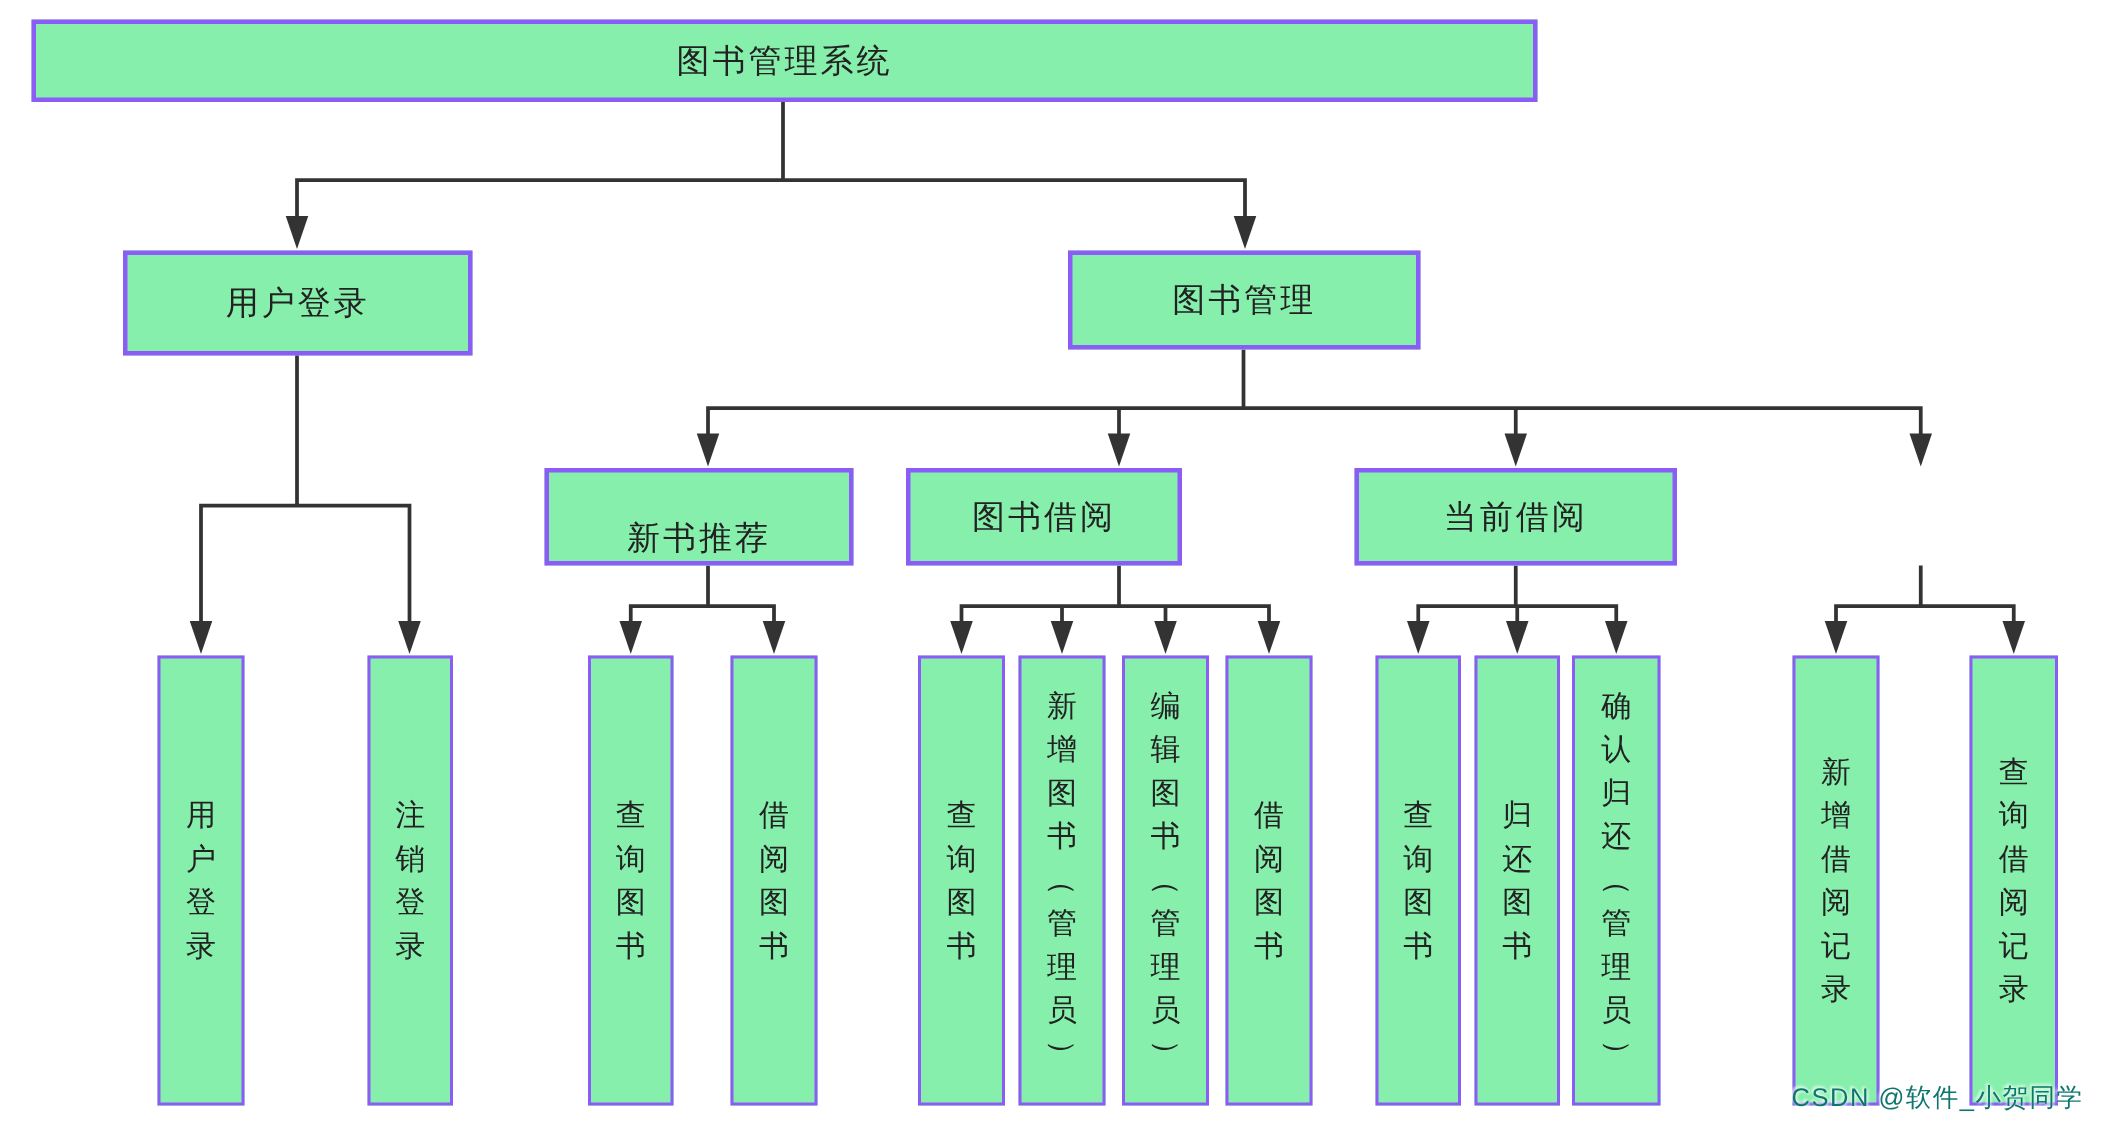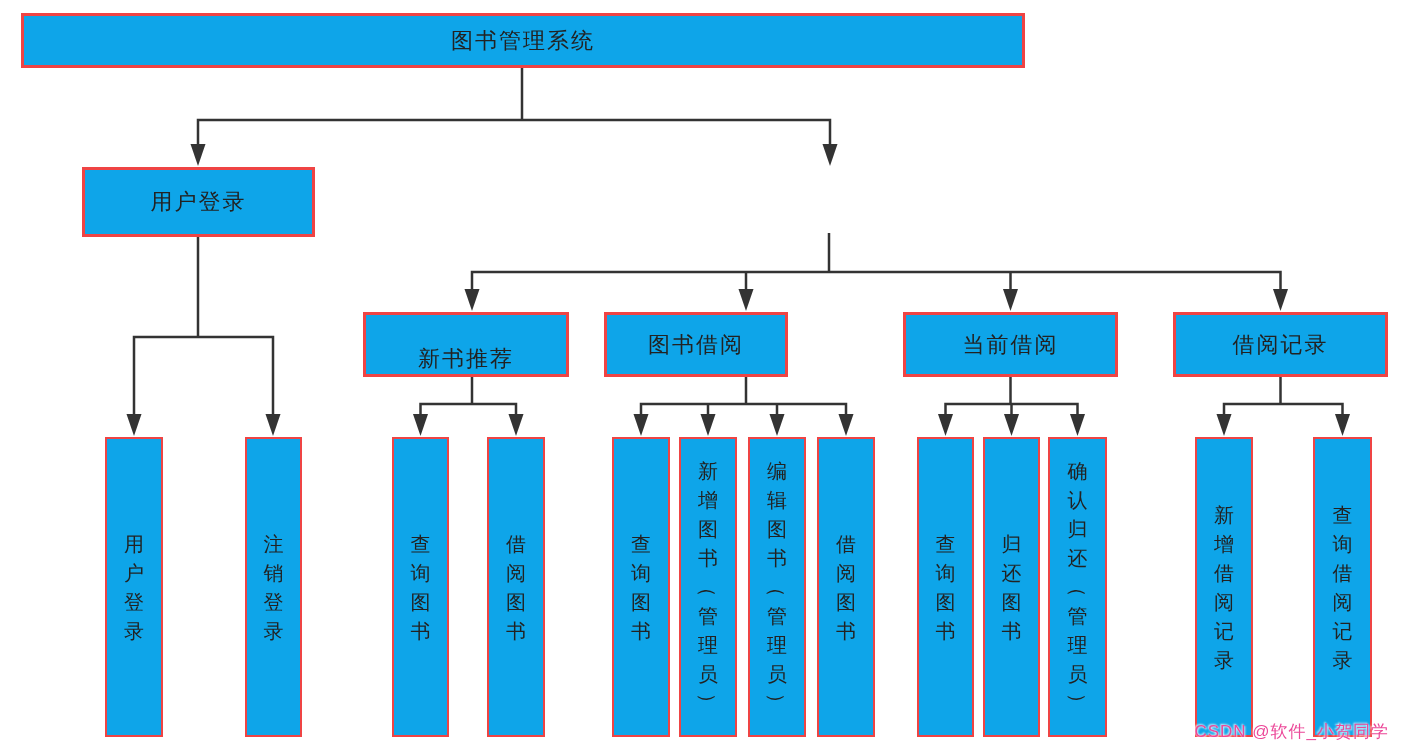--- a/index.html
+++ b/index.html
@@ -13,22 +13,22 @@
     overflow: hidden;
   }
   svg.connectors {
     position: absolute;
     left: 0; top: 0;
     width: 1405px; height: 747px;
     z-index: 1;
   }
   .box {
     position: absolute;
-    background: #0ea5e9;
-    border: 3px solid #ef4444;
+    background: #86efac;
+    border: 3px solid #8b5cf6;
     box-sizing: border-box;
     display: flex;
     align-items: center;
     justify-content: center;
     z-index: 2;
   }
   .hlabel {
     font-size: 22px;
     letter-spacing: 2px;
     color: #222222;
@@ -48,21 +48,21 @@
     color: #222222;
   }
   .vtext span { display: block; }
   .vtext span.paren { transform: rotate(90deg); }
   .watermark {
     position: absolute;
     right: 16px;
     bottom: 4px;
     font-size: 17px;
     letter-spacing: 1px;
-    color: #ec4899;
+    color: #0f766e;
     text-shadow: 1px 1px 2px rgba(255,255,255,0.95), -1px -1px 2px rgba(255,255,255,0.95);
     z-index: 5;
     white-space: nowrap;
   }
 </style>
 </head>
 <body>
 
 <div class="canvas">
 
@@ -118,32 +118,32 @@
     </g>
   </svg>
 
   <div class="box" style="left:21px; top:13px; width:1004px; height:55px;">
     <span class="hlabel">图书管理系统</span>
   </div>
 
   <div class="box" style="left:82px; top:167px; width:233px; height:70px;">
     <span class="hlabel">用户登录</span>
   </div>
+  <div class="box" style="left:712px; top:167px; width:235px; height:66px;">
+    <span class="hlabel">图书管理</span>
+  </div>
 
   <div class="box" style="left:363px; top:312px; width:206px; height:65px;align-items:flex-end;">
     <span class="hlabel">新书推荐</span>
   </div>
   <div class="box" style="left:604px; top:312px; width:184px; height:65px;">
     <span class="hlabel">图书借阅</span>
   </div>
   <div class="box" style="left:903px; top:312px; width:215px; height:65px;align-items:center;">
     <span class="hlabel">当前借阅</span>
-  </div>
-  <div class="box" style="left:1173px; top:312px; width:215px; height:65px;">
-    <span class="hlabel">借阅记录</span>
   </div>
 
   <div class="box leaf" style="left:105px; top:437px; width:58px; height:300px;">
     <span class="vtext">
         <span>用</span>
         <span>户</span>
         <span>登</span>
         <span>录</span>
       </span>
   </div>

